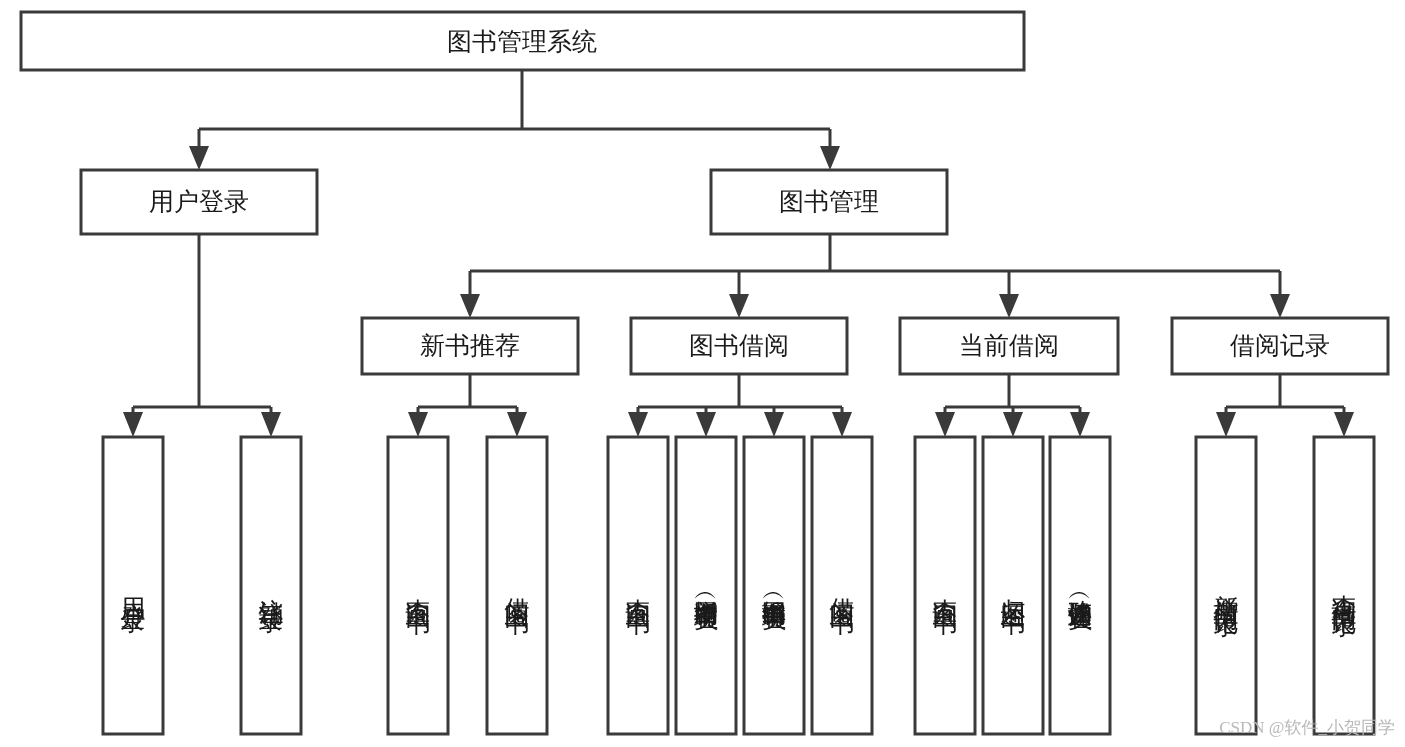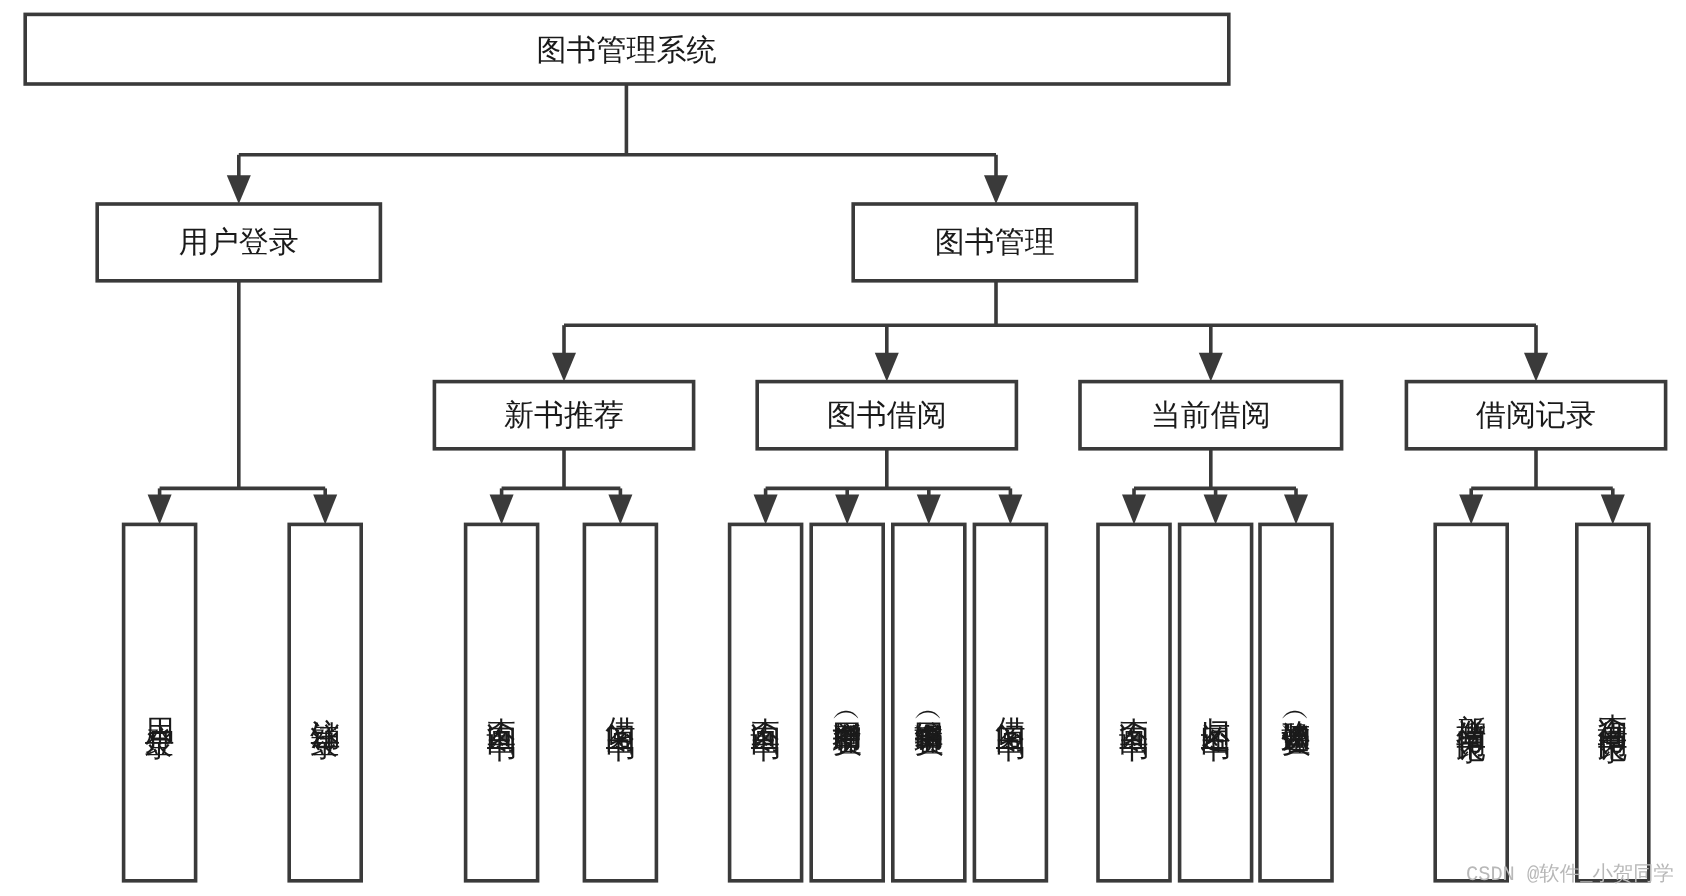--- a/index.html
+++ b/index.html
@@ -72,21 +72,21 @@
     text-align: center;
   }
   .leaf-label.tight {
     letter-spacing: 1px;
     font-size: 24px;
   }
   #watermark {
     position: absolute;
     right: 10px;
     bottom: 8px;
-    font-family: Liberation Mono, monospace;
+    font-family: Liberation Serif, serif;
     font-size: 17px;
     color: #b8b8b8;
     white-space: nowrap;
     pointer-events: none;
   }
 </style>
 </head>
 <body>
 
 <div id="diagram-root">

